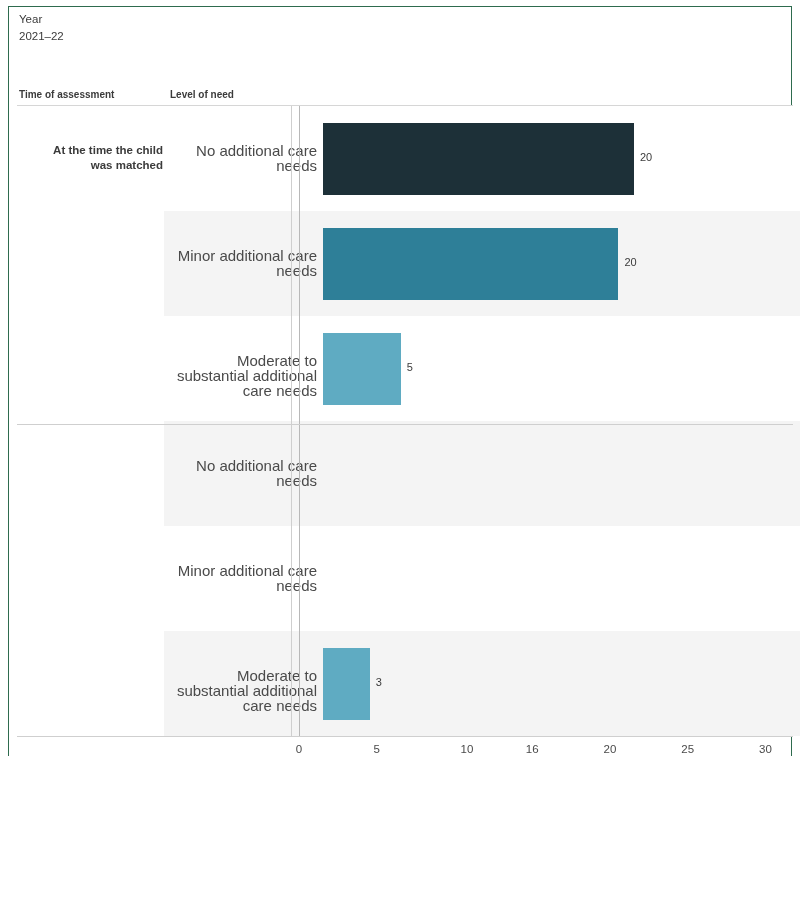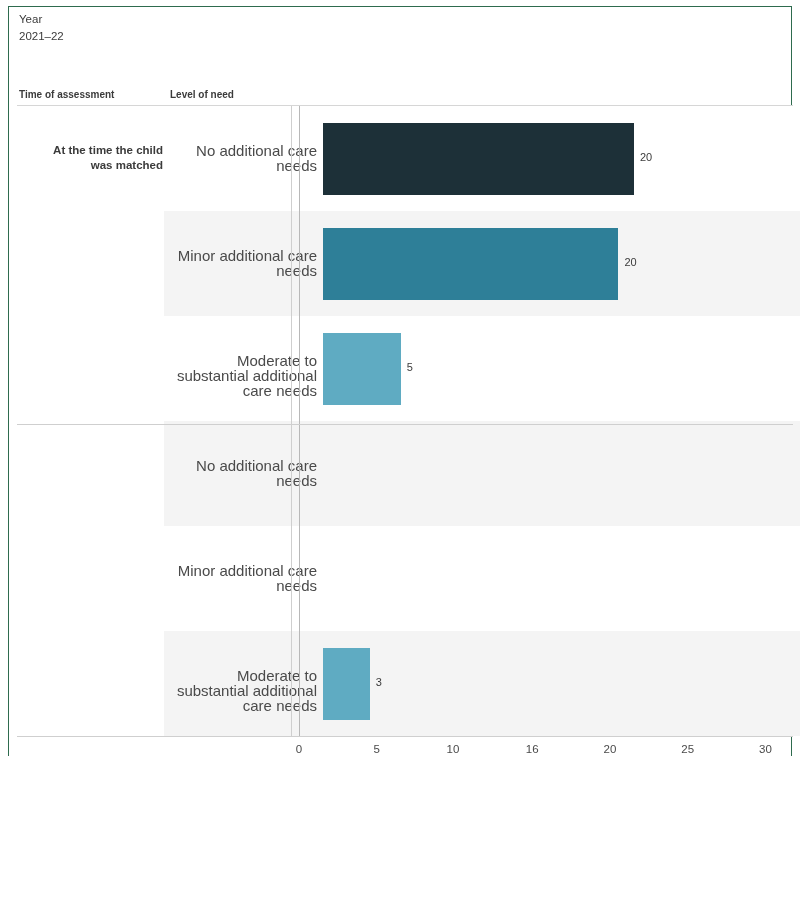--- a/index.html
+++ b/index.html
@@ -239,21 +239,21 @@
     <div class="zeroline"></div>
     <div class="gdiv" id="gdiv" style="top: 417px;"></div>
     <div class="bdiv"></div>
 
     <div class="axis" id="axis">
       <div class="axis-title">
         <span>Number</span>
       </div>
     <div class="tick" style="left: 282px;">0</div>
         <div class="tick" style="left: 359.75px;">5</div>
-        <div class="tick" style="left: 436px; text-align: center;">10</div>
+        <div class="tick" style="left: 450px; text-align: center;">10</div>
         <div class="tick" style="left: 515.25px;">16</div>
         <div class="tick" style="left: 593px;">20</div>
         <div class="tick" style="left: 670.75px;">25</div>
         <div class="tick" style="left: 748.5px;">30</div>
       </div>
 
   </div>
 
 
 </div>

